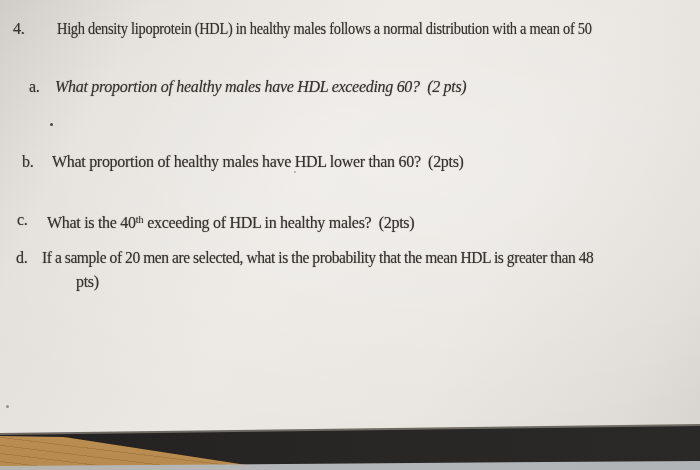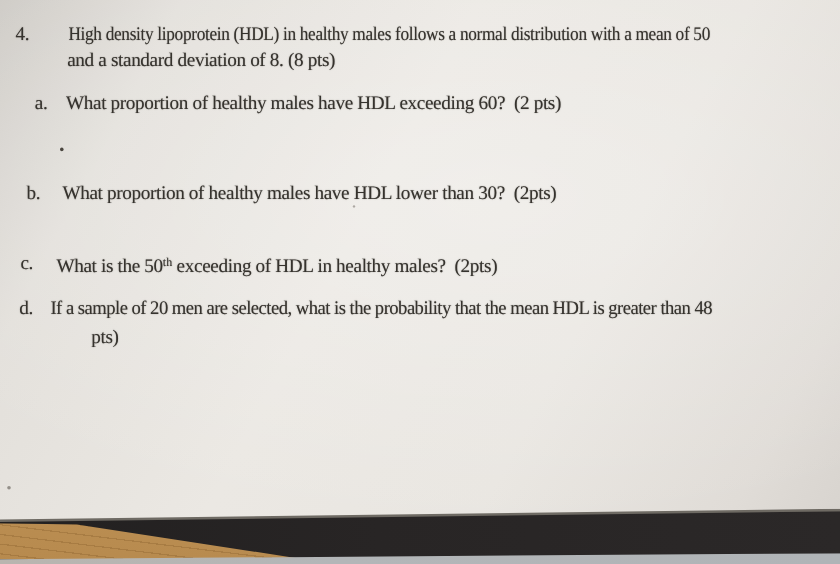--- a/index.html
+++ b/index.html
@@ -30,21 +30,21 @@
     white-space: pre;
     text-shadow: 0 0 1px rgba(54,51,46,0.55);
     line-height: 20px;
   }
 
   .q-number   { left: 13px;  top: 19px; }
   .q-line1    { left: 57px;  top: 19px; transform: scaleX(0.90); transform-origin: left center; }
   .q-line2    { left: 56px;  top: 41px; }
 
   .a-label    { left: 29px;  top: 77px; }
-  .a-text     { left: 55px;  top: 77px; }
+  .a-text     { left: 55px;  top: 77px; font-style: italic; }
 
   .b-label    { left: 22px;  top: 152px; }
   .b-text     { left: 52px;  top: 152px; }
 
   .c-label    { left: 17px;  top: 210px; }
   .c-text     { left: 47px;  top: 210px; }
   .c-text .sup { font-size: 10px; vertical-align: 5px; letter-spacing: 0; }
 
   .d-label    { left: 16px;  top: 248px; }
   .d-line1    { left: 42px;  top: 248px; letter-spacing: -0.45px; transform: scaleX(0.97); transform-origin: left center; }
@@ -86,34 +86,33 @@
 </style>
 </head>
 <body>
 
 <div class="photo">
 
   <div class="paper">
 
     <span class="txt q-number">4.</span>
     <span class="txt q-line1">High density lipoprotein (HDL) in healthy males follows a normal distribution with a mean of 50</span>
-    <span class="txt q-line2">and a standard deviation of 8. (8 pts)</span>
 
     <span class="txt a-label">a.</span>
     <span class="txt a-text">What proportion of healthy males have HDL exceeding 60?  (2 pts)</span>
 
     <span class="speck speck-1"></span>
     <span class="speck speck-2"></span>
     <span class="speck speck-3"></span>
 
     <span class="txt b-label">b.</span>
-    <span class="txt b-text">What proportion of healthy males have HDL lower than 30?  (2pts)</span>
+    <span class="txt b-text">What proportion of healthy males have HDL lower than 60?  (2pts)</span>
 
     <span class="txt c-label">c.</span>
-    <span class="txt c-text"><span>What is the 50</span><span class="sup">th</span><span> exceeding of HDL in healthy males?  (2pts)</span></span>
+    <span class="txt c-text"><span>What is the 40</span><span class="sup">th</span><span> exceeding of HDL in healthy males?  (2pts)</span></span>
 
     <span class="txt d-label">d.</span>
     <span class="txt d-line1">If a sample of 20 men are selected, what is the probability that the mean HDL is greater than 48</span>
     <span class="txt d-line2">pts)</span>
 
   </div>
 
   <div class="paper-edge-shadow"></div>
   <div class="desk"></div>
   <div class="wood"></div>

